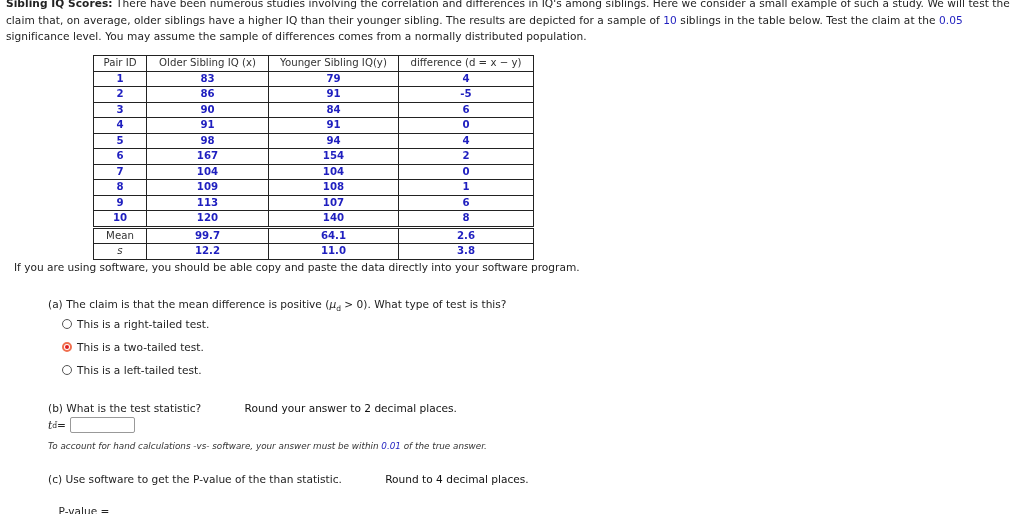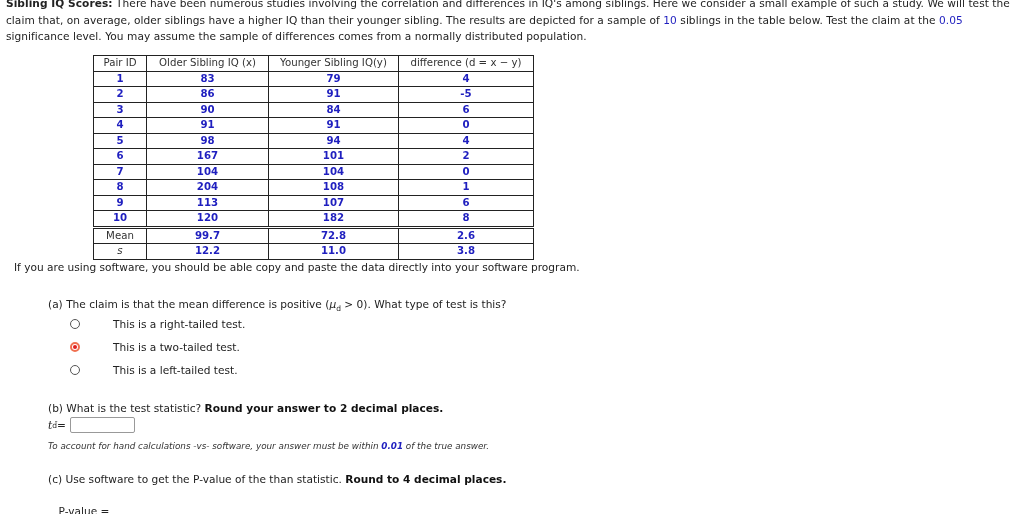--- a/index.html
+++ b/index.html
@@ -22,32 +22,32 @@
     border: 1px solid #222; padding: 0; height: 14.5px; line-height: 14px;
     text-align: center; font-weight: normal;
   }
   table.data th { color: #333; padding: 0 3px; white-space: nowrap; }
   table.data td.val { color: #1f1fbf; font-weight: bold; }
   table.data td.lbl { color: #333; }
   table.data tr.sep td { border-top: 3px double #222; margin-top: 32px; }
   .col1 { width: 46px; margin-top: 42px; } .col2 { width: 115px; } .col3 { width: 123px; margin-top: 16px; } .col4 { width: 128px; margin-top: 32px; }
   .software-note { position: absolute; left: 14px; top: 261px; }
   .qa { position: absolute; left: 48px; top: 298px; }
-  .opt { position: absolute; left: 70px; display: flex; align-items: center; gap: 28px; }
+  .opt { position: absolute; left: 62px; display: flex; align-items: center; }
   .radio {
     width: 10px; height: 10px; border: 1px solid #555; border-radius: 50%;
     margin-right: 5px; box-sizing: border-box; background: #fff; position: relative;
   }
   .radio.checked { border: 2px solid #f07050; }
   .radio.checked::after {
     content: ""; position: absolute; left: 1px; top: 1px; width: 4px; height: 4px;
     border-radius: 50%; background: #e02020;
   }
   .qb { position: absolute; left: 48px; top: 402px; }
-  .qb b, .qc b { font-weight: bold; color: #111; }
+  .qb b, .qc b { font-weight: normal; color: #111; margin-left: 40px; }
   .tlabel { position: absolute; left: 48px; top: 417px; display: flex; align-items: center; }
   .tlabel i { font-family: "DejaVu Serif", serif; font-style: italic; }
   .input {
     width: 65px; height: 16px; border: 1px solid #999; border-radius: 2px;
     box-sizing: border-box; background: #fff; margin-left: 4px;
   }
   .note {
     position: absolute; left: 48px; top: 441px; font-style: italic; font-size: 8.8px; color: #333;
   }
   .qc { position: absolute; left: 48px; top: 473px; }
@@ -96,51 +96,51 @@
       </tr>
   <tr>
         <td class="val">5</td>
         <td class="val">98</td>
         <td class="val">94</td>
         <td class="val">4</td>
       </tr>
   <tr>
         <td class="val">6</td>
         <td class="val">167</td>
-        <td class="val">101</td>
+        <td class="val">154</td>
         <td class="val">2</td>
       </tr>
   <tr>
         <td class="val">7</td>
         <td class="val">104</td>
         <td class="val">104</td>
         <td class="val">0</td>
       </tr>
   <tr>
         <td class="val">8</td>
-        <td class="val">204</td>
+        <td class="val">109</td>
         <td class="val">108</td>
         <td class="val">1</td>
       </tr>
   <tr>
         <td class="val">9</td>
         <td class="val">113</td>
         <td class="val">107</td>
         <td class="val">6</td>
       </tr>
   <tr>
         <td class="val">10</td>
         <td class="val">120</td>
-        <td class="val">182</td>
+        <td class="val">140</td>
         <td class="val">8</td>
       </tr>
   <tr class="sep">
         <td class="lbl">Mean</td>
         <td class="val">99.7</td>
-        <td class="val">72.8</td>
+        <td class="val">64.1</td>
         <td class="val">2.6</td>
       </tr>
   <tr>
         <td class="lbl" style="font-style:italic">s</td>
         <td class="val">12.2</td>
         <td class="val">11.0</td>
         <td class="val">3.8</td>
       </tr>
 </tbody>
   </table>
@@ -167,21 +167,21 @@
 <div class="qb">
   <span>(b) What is the test statistic? </span><b>Round your answer to 2 decimal places.</b>
 </div>
 <div class="tlabel">
   <i>t</i>
     <sub>d̄</sub>
     <span> =</span>
   <div class="input"></div>
 </div>
 <div class="note">
-  <span>To account for hand calculations -vs- software, your answer must be within </span><span class="blue" style="font-weight:bold">0.01</span><span> of the true answer.</span>
+  <span>To account for hand calculations -vs- software, your answer must be within </span><span class="blue" style="font-weight:normal">0.01</span><span> of the true answer.</span>
 </div>
 
 <div class="qc">
   <span>(c) Use software to get the P-value of the than statistic. </span><b>Round to 4 decimal places.</b>
 </div>
 <div class="plabel">
   <span>P-value =</span>
   <div class="input"></div>
 </div>
 

